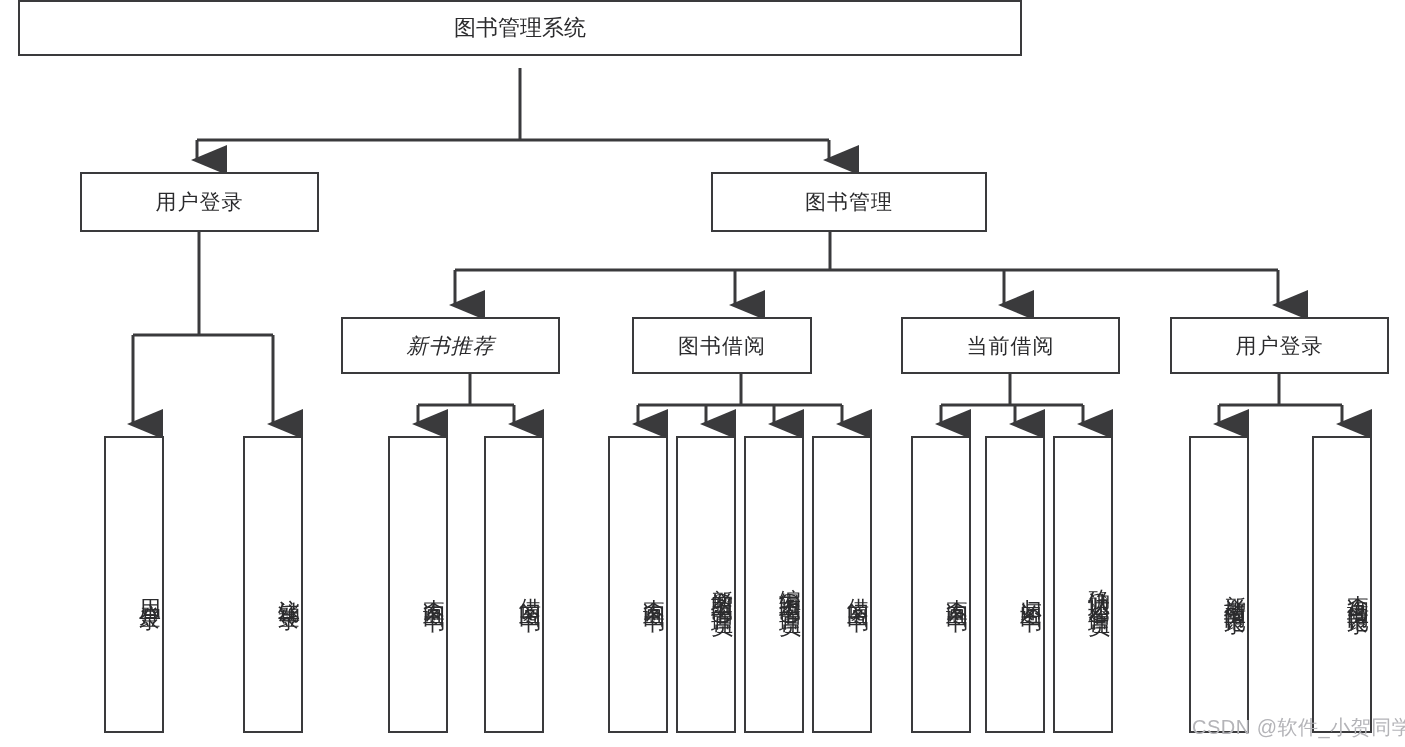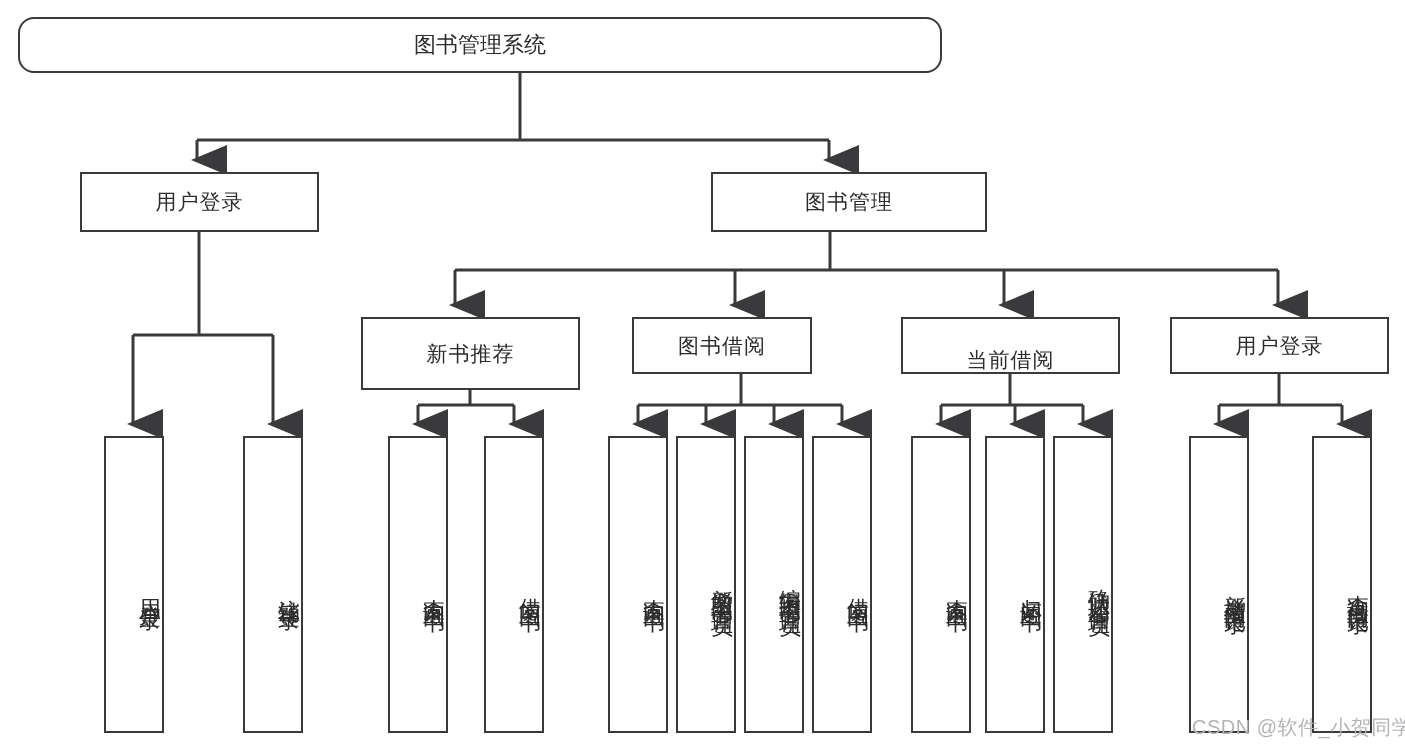--- a/index.html
+++ b/index.html
@@ -115,38 +115,38 @@
       <path d="M 1015 405 L 1015 424" marker-end="url(#arrow)"></path>
       <path d="M 1083 405 L 1083 424" marker-end="url(#arrow)"></path>
 
       <path d="M 1279 374 L 1279 405"></path>
       <path d="M 1219 405 L 1342 405"></path>
       <path d="M 1219 405 L 1219 424" marker-end="url(#arrow)"></path>
       <path d="M 1342 405 L 1342 424" marker-end="url(#arrow)"></path>
     </g>
   </svg>
 
-  <div class="node root" style="left:18px; top:17px; width:924px; height:56px;border-radius:16px;">
+  <div class="node root" style="left:18px; top:0; width:1004px; height:56px;">
     <span>图书管理系统</span>
   </div>
 
   <div class="node horiz" style="left:80px; top:172px; width:239px; height:60px;">
     <span>用户登录</span>
   </div>
   <div class="node horiz" style="left:711px; top:172px; width:276px; height:60px;">
     <span>图书管理</span>
   </div>
 
-  <div class="node horiz" style="left:361px; top:317px; width:219px; height:73px;">
+  <div class="node horiz" style="left:341px; top:317px; width:219px; height:57px;font-style:italic;">
     <span>新书推荐</span>
   </div>
   <div class="node horiz" style="left:632px; top:317px; width:180px; height:57px;">
     <span>图书借阅</span>
   </div>
-  <div class="node horiz" style="left:901px; top:317px; width:219px; height:57px;align-items:flex-end;">
+  <div class="node horiz" style="left:901px; top:317px; width:219px; height:57px;">
     <span>当前借阅</span>
   </div>
   <div class="node horiz" style="left:1170px; top:317px; width:219px; height:57px;">
     <span>用户登录</span>
   </div>
 
   <div class="node vert" style="left:104px; top:436px; width:60px; height:297px;">
     <span>用户登录</span>
   </div>
   <div class="node vert" style="left:243px; top:436px; width:60px; height:297px;">

